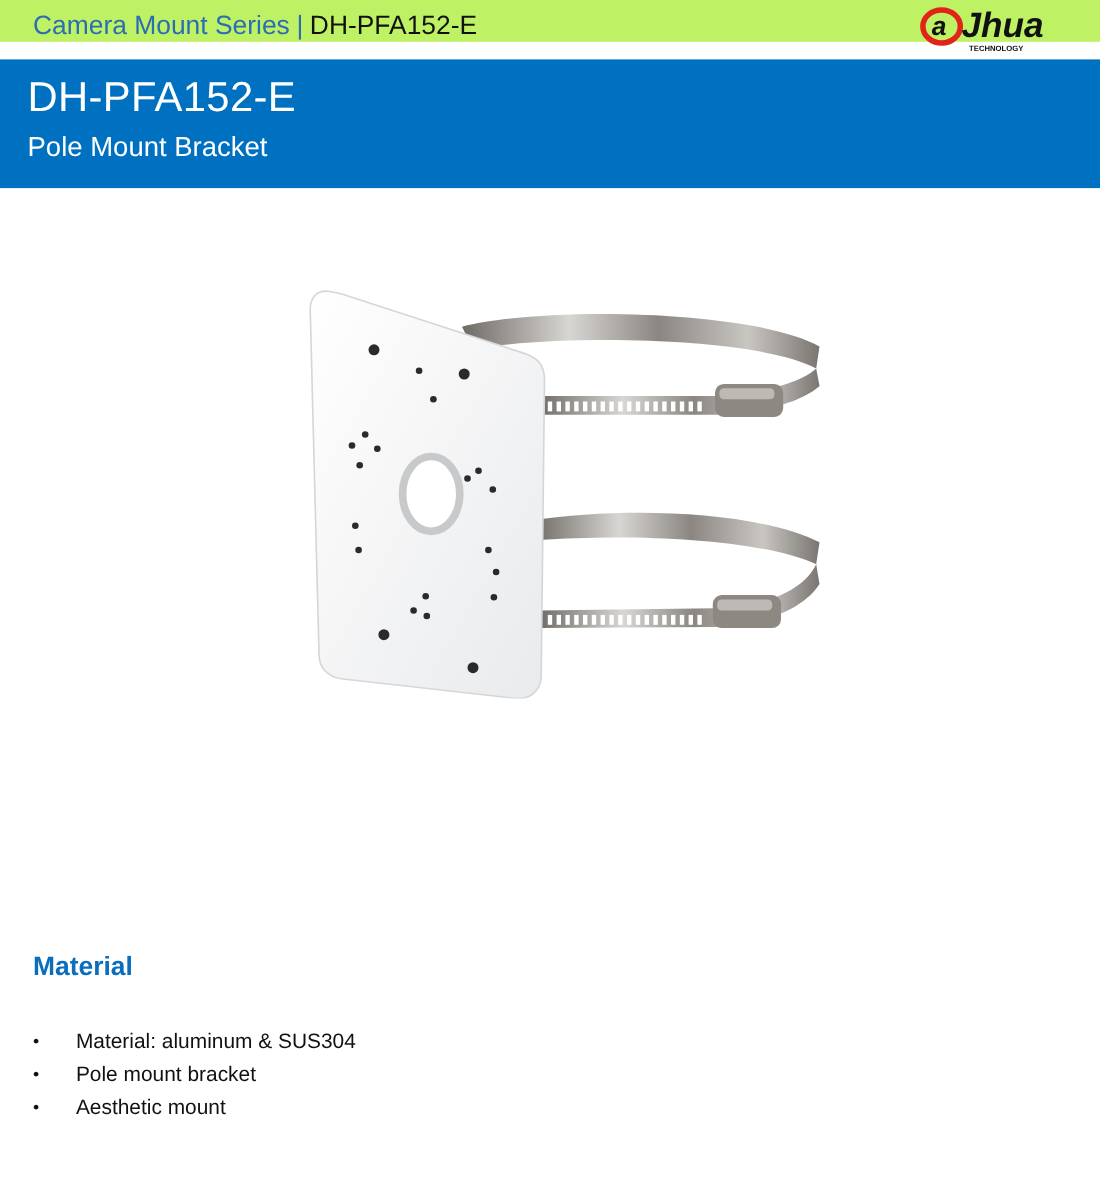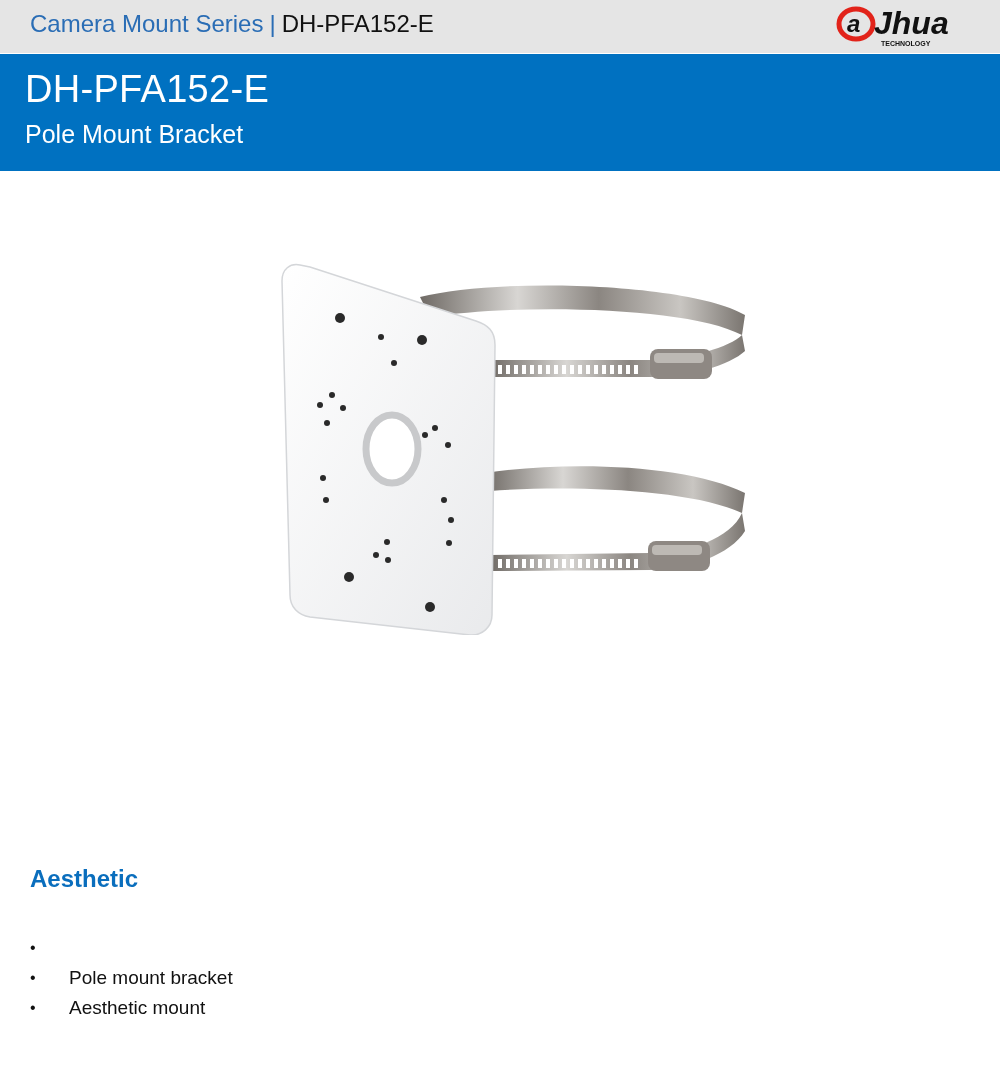--- a/index.html
+++ b/index.html
@@ -1,17 +1,17 @@
 <!DOCTYPE html>
 <html><head>
 <meta charset="utf-8">
 <style>
   html, body { margin:0; padding:0; background:#ffffff; }
   body { width:1000px; height:1070px; position:relative; overflow:hidden; font-family:"Liberation Sans", "DejaVu Sans", sans-serif; }
-  .topbar { position:absolute; left:0; top:0; width:1000px; height:53px; background:#e5e5e5; }
+  .topbar { position:absolute; left:0; top:0; width:1000px; height:38px; background:#bef264; }
   .series { position:absolute; left:30px; top:10px; font-size:24px; color:#2a6db5; white-space:nowrap; }
   .series .sep { color:#2a6db5; margin:0 6px; }
   .series .model { color:#111; }
   .logo { position:absolute; right:14px; top:4px; width:150px; height:44px; }
   .band { position:absolute; left:0; top:54px; width:1000px; height:117px; background:#0071c1; }
   .band-title { position:absolute; left:25px; top:14px; font-size:38px; color:#fff; font-weight:300; letter-spacing:0.3px; }
   .band-sub { position:absolute; left:25px; top:66px; font-size:25px; color:#fff; }
   .product { position:absolute; left:270px; top:255px; width:490px; height:380px; }
   .features-title { position:absolute; left:30px; top:865px; font-size:24px; font-weight:bold; color:#0a6ebd; }
   .features-list { position:absolute; left:30px; top:933px; margin:0; padding:0; list-style:none; }
@@ -125,18 +125,18 @@
       <circle cx="181" cy="265" r="3"></circle>
       <circle cx="179" cy="288" r="3"></circle>
     <circle cx="117" cy="287" r="3"></circle>
       <circle cx="106" cy="300" r="3"></circle>
       <circle cx="118" cy="305" r="3"></circle>
     <circle cx="79" cy="322" r="5"></circle>
       <circle cx="160" cy="352" r="5"></circle>
   </g>
 </svg>
 
-<div class="features-title">Aesthetic</div>
+<div class="features-title">Material</div>
 <ul class="features-list">
-  <li><span class="bullet">•</span></li>
+  <li><span class="bullet">•</span><span>Material: aluminum &amp; SUS304</span></li>
   <li><span class="bullet">•</span><span>Pole mount bracket</span></li>
   <li><span class="bullet">•</span><span>Aesthetic mount</span></li>
 </ul>
 
 </body></html>

